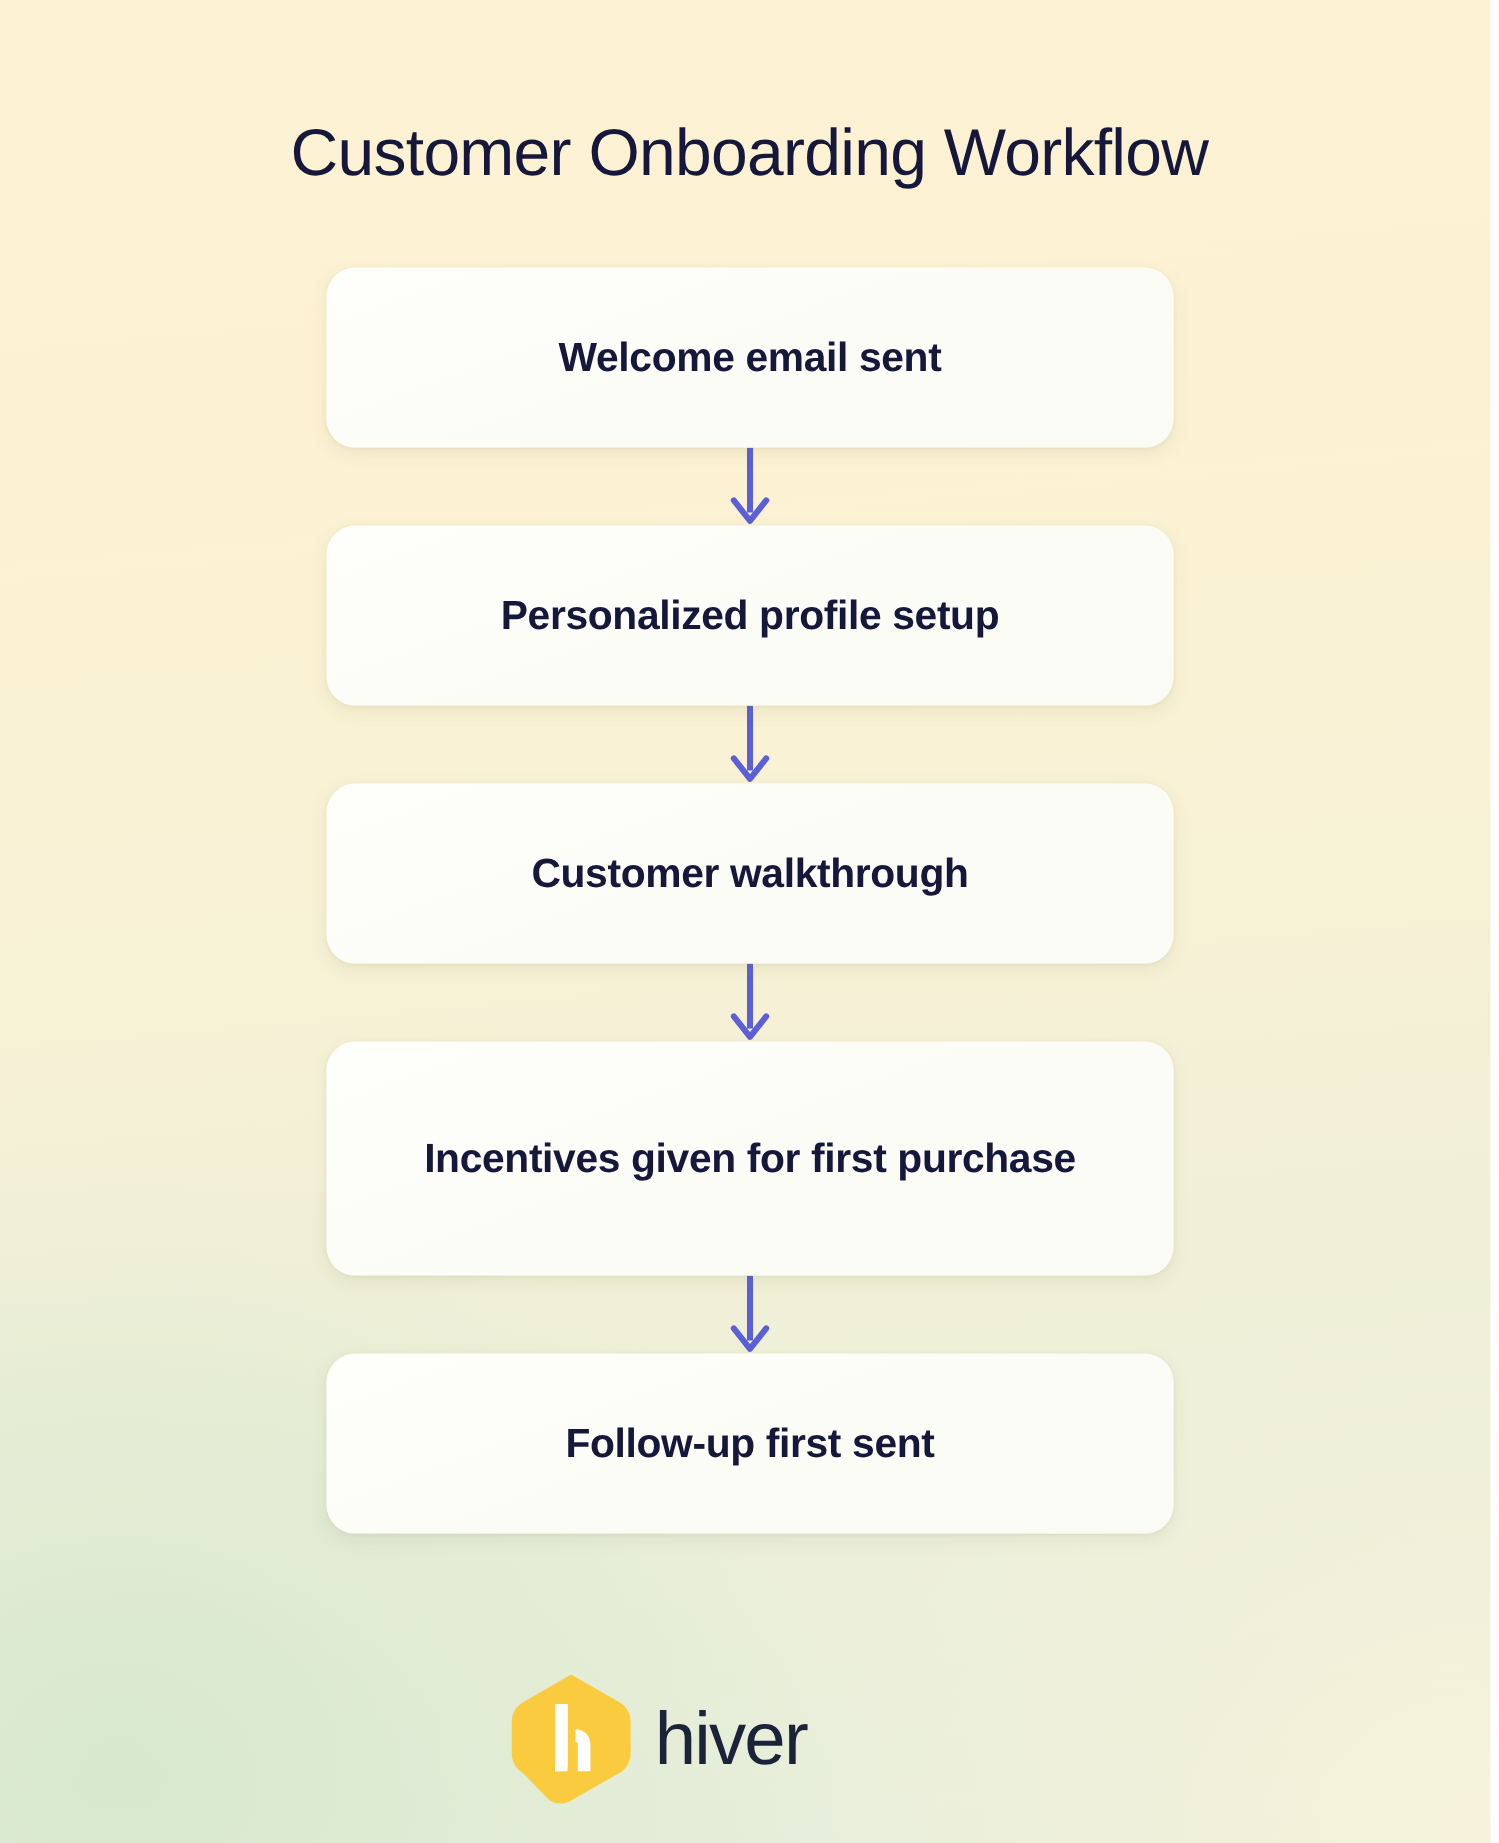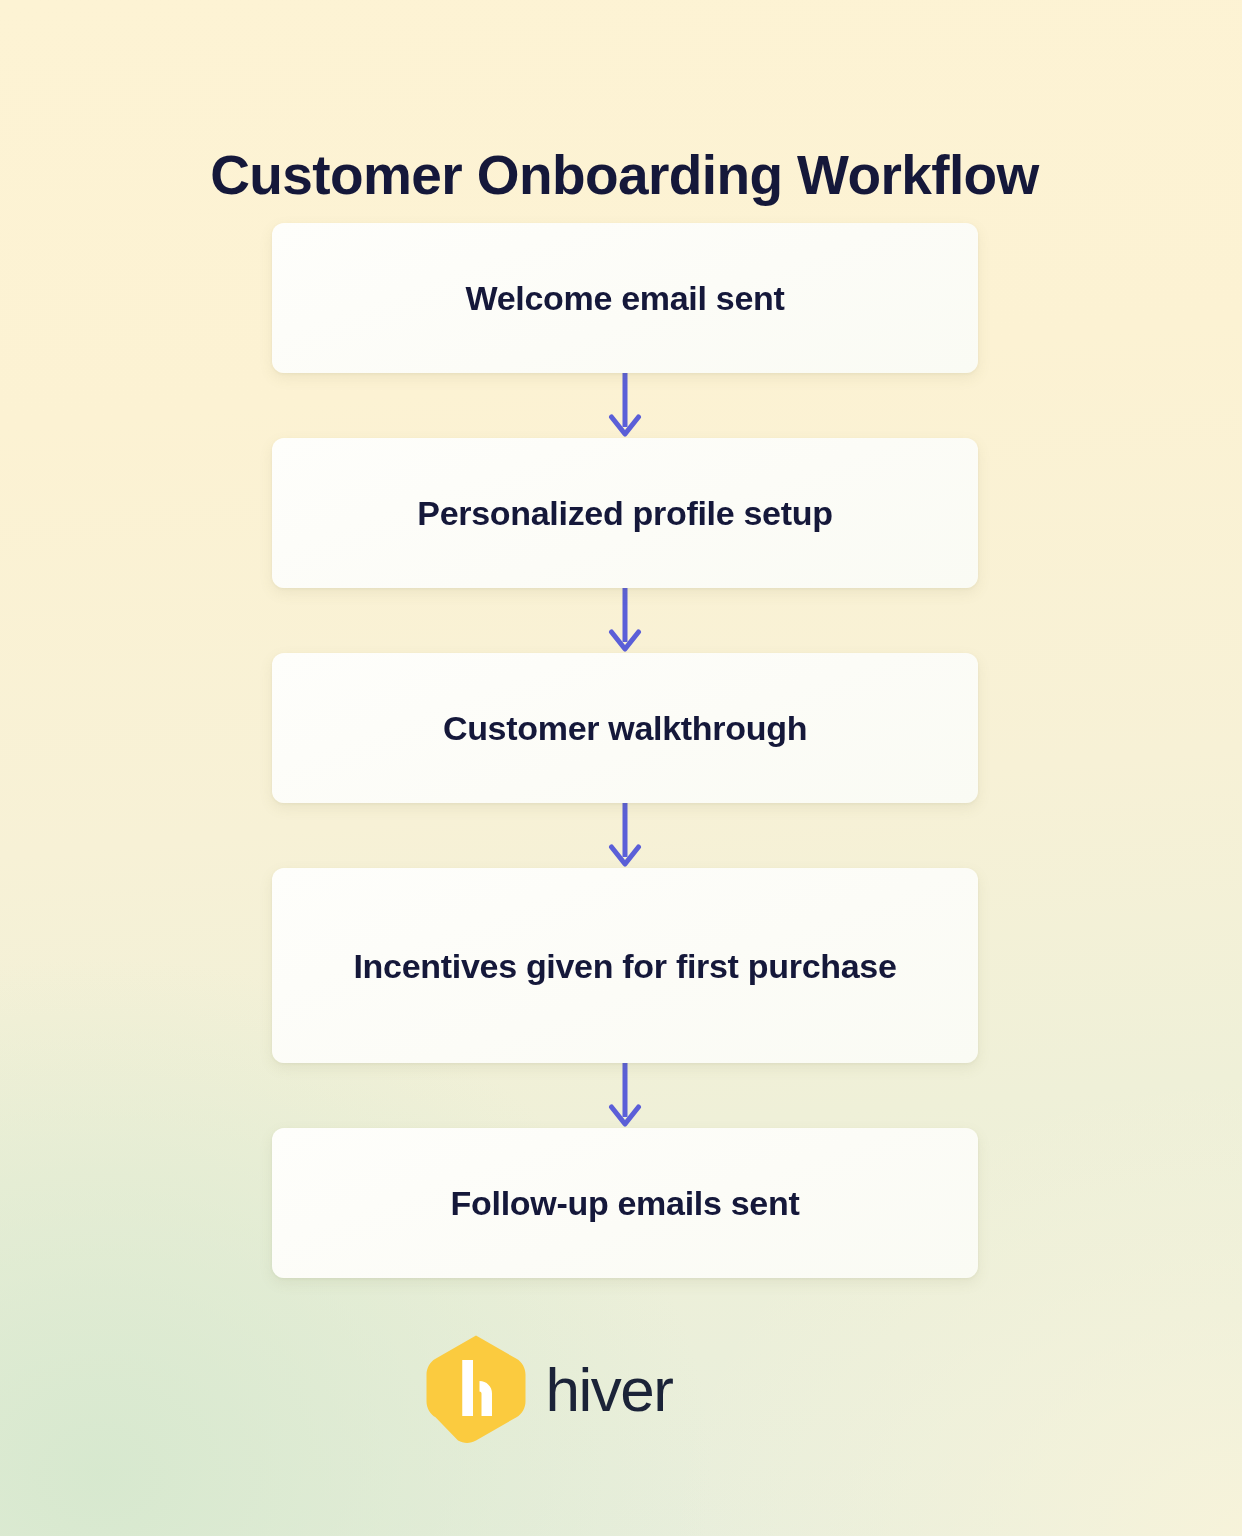--- a/index.html
+++ b/index.html
@@ -38,38 +38,37 @@
   }
 
   #page-title {
     position: absolute;
     top: 92px;
     left: 0;
     width: 1249px;
     text-align: center;
     font-size: 55px;
     line-height: 70px;
-    font-weight: 700;
+    font-weight: 400;
     letter-spacing: -0.6px;
     color: #15183A;
-    margin-top: 48px;
   }
 
   #flow {
     position: absolute;
     top: 223px;
     left: 272px;
     width: 706px;
   }
 
   .flow-node {
     position: relative;
     width: 706px;
     background: linear-gradient(160deg, #FEFEFB 0%, #FCFCF7 55%, #FAFBF4 100%);
-    border-radius: 12px;
+    border-radius: 24px;
     box-shadow: 0 5px 14px rgba(120,115,70,0.10),
                 0 1px 3px rgba(120,115,70,0.07);
     display: flex;
     align-items: center;
     justify-content: center;
     text-align: center;
   }
 
   .flow-node-label {
     font-size: 34px;
@@ -88,21 +87,21 @@
     height: 65px;
     display: flex;
     align-items: center;
     justify-content: center;
   }
   .connector svg { display: block; }
 
   #brand {
     position: absolute;
     left: 0;
-    top: 1332px;
+    top: 1392px;
     width: 1096px;
     display: flex;
     align-items: center;
     justify-content: center;
     gap: 18px;
   }
 
   #brand-mark { display: block; }
 
   #brand-wordmark {
@@ -164,21 +163,21 @@
     </div>
 
     <div class="connector">
       <svg width="34" height="65" viewBox="0 0 34 65">
         <line x1="17" y1="0" x2="17" y2="54" stroke="#5B5FD8" stroke-width="5"></line>
         <path d="M3.5 44 L17 61 L30.5 44" fill="none" stroke="#5B5FD8" stroke-width="5" stroke-linecap="round" stroke-linejoin="round"></path>
       </svg>
     </div>
 
     <div class="flow-node node-h1">
-      <span class="flow-node-label">Follow-up emails sent</span>
+      <span class="flow-node-label">Follow-up first sent</span>
     </div>
 
   </div>
 
   <div id="brand">
     <svg id="brand-mark" width="104" height="112" viewBox="0 0 104 112">
       <path d="M52 3.5
                L92.5 26.8
                C98.2 30.1 101.5 36.2 101.5 42.8
                L101.5 69.2

